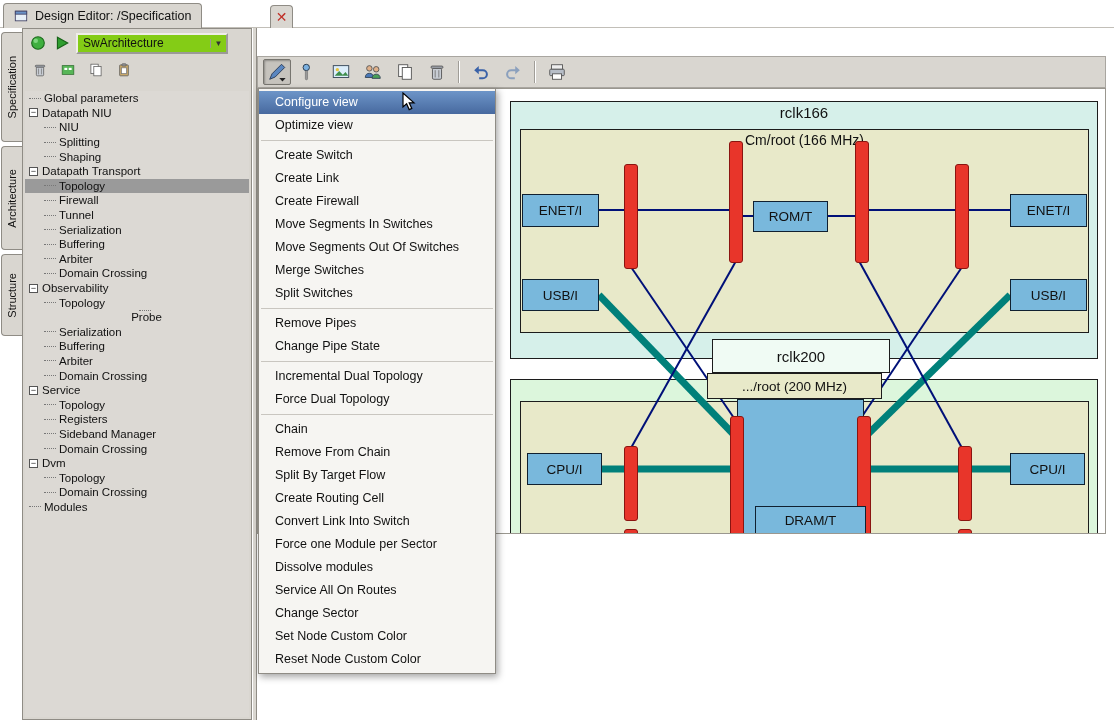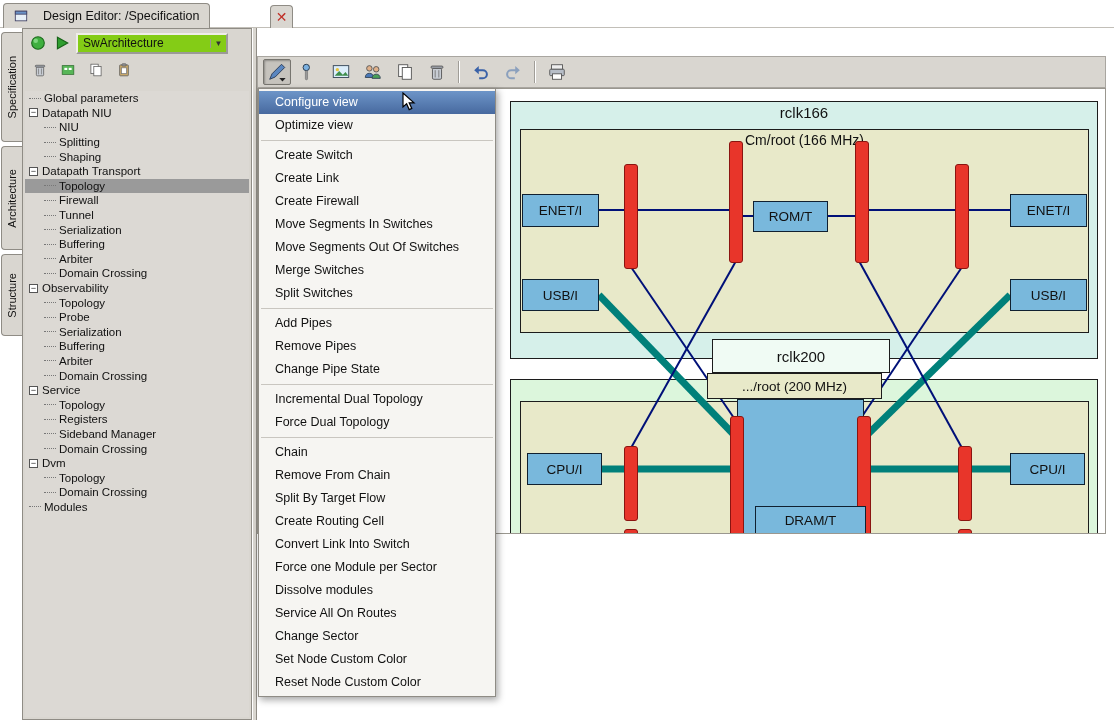--- a/index.html
+++ b/index.html
@@ -3,21 +3,21 @@
 <meta charset="utf-8">
 <style>
   *{box-sizing:border-box;margin:0;padding:0}
   body{background:#fff}
   .screen{position:relative;width:1114px;height:721px;background:#fff;
     font-family:"Liberation Sans","DejaVu Sans",sans-serif;overflow:hidden;color:#111}
 
   
   .tabbar{position:absolute;left:0;top:0;width:100%;height:28px;background:#fff;border-bottom:1px solid #c2bfb8}
   .doc-tab{position:absolute;left:3px;top:3px;height:25px;background:#d9d6d0;border:1px solid #8f8c85;border-bottom:none;
-    border-radius:4px 4px 0 0;display:flex;align-items:center;gap:15px;padding:0 10px;font-size:12.5px}
+    border-radius:4px 4px 0 0;display:flex;align-items:center;gap:7px;padding:0 10px;font-size:12.5px}
   .close-tab{position:absolute;left:270px;top:5px;width:23px;height:23px;background:#d9d6d0;border:1px solid #8f8c85;border-bottom:none;
     border-radius:4px 4px 0 0;display:flex;align-items:center;justify-content:center}
   .close-x{color:#c03028;font-weight:bold;font-size:14px;line-height:1}
 
   
   .vtab{position:absolute;left:1px;width:21px;background:#d9d6d0;border:1px solid #8f8c85;border-right:none;
     border-radius:4px 0 0 4px;display:flex;align-items:center;justify-content:center;font-size:11px}
   .vtab span{writing-mode:vertical-rl;transform:rotate(180deg);white-space:nowrap}
 
   
@@ -217,21 +217,21 @@
           <span>Domain Crossing</span>
         </div>
         <div class="tree-row" style="padding-left: 4px;">
           <span class="tree-box">−</span>
           <span>Observability</span>
         </div>
         <div class="tree-row" style="padding-left: 19px;">
           <span class="tree-dash"></span>
           <span>Topology</span>
         </div>
-        <div class="tree-row" style="padding-left: 19px;">
+        <div class="tree-row" style="padding-left: 19px; flex-direction: column;">
           <span class="tree-dash"></span>
           <span>Probe</span>
         </div>
         <div class="tree-row" style="padding-left: 19px;">
           <span class="tree-dash"></span>
           <span>Serialization</span>
         </div>
         <div class="tree-row" style="padding-left: 19px;">
           <span class="tree-dash"></span>
           <span>Buffering</span>
@@ -453,21 +453,20 @@
       <div class="menu-item">Optimize view</div>
       <div class="menu-sep"></div>
       <div class="menu-item">Create Switch</div>
       <div class="menu-item">Create  Link</div>
       <div class="menu-item">Create Firewall</div>
       <div class="menu-item">Move Segments In Switches</div>
       <div class="menu-item">Move Segments Out Of Switches</div>
       <div class="menu-item">Merge Switches</div>
       <div class="menu-item">Split Switches</div>
       <div class="menu-sep"></div>
-      <div class="menu-item">Add Pipes</div>
       <div class="menu-item">Remove Pipes</div>
       <div class="menu-item">Change Pipe State</div>
       <div class="menu-sep"></div>
       <div class="menu-item">Incremental Dual Topology</div>
       <div class="menu-item">Force Dual Topology</div>
       <div class="menu-sep"></div>
       <div class="menu-item">Chain</div>
       <div class="menu-item">Remove From Chain</div>
       <div class="menu-item">Split By Target Flow</div>
       <div class="menu-item">Create Routing Cell</div>

